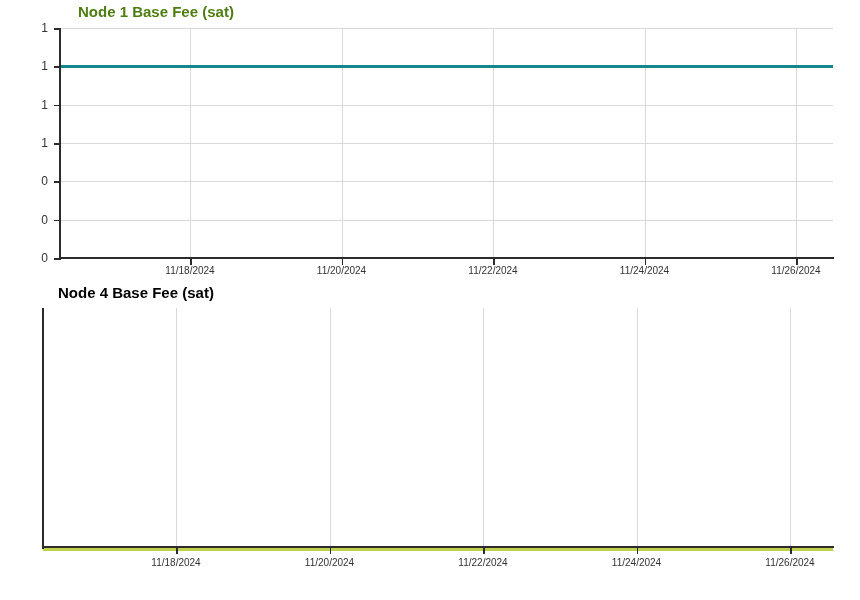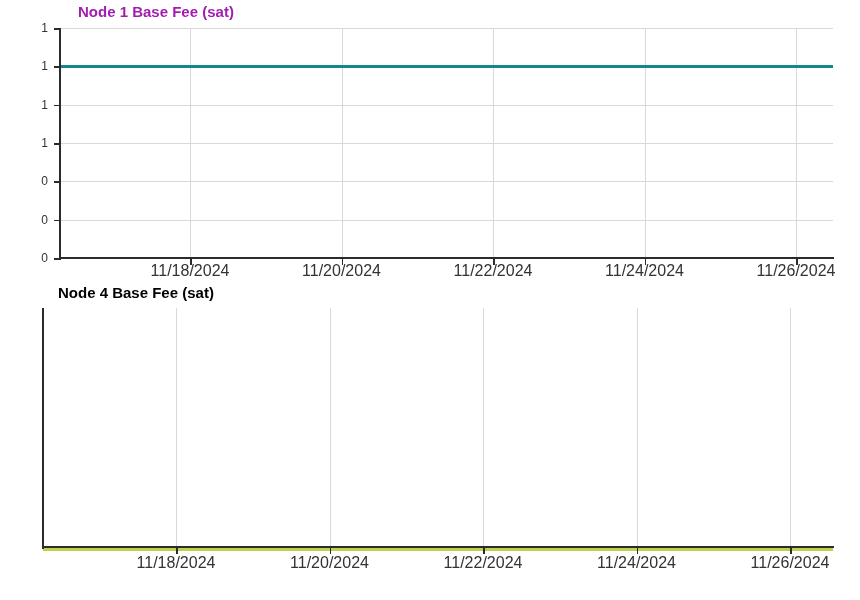--- a/index.html
+++ b/index.html
@@ -11,30 +11,30 @@
   .chart-title{
     position:absolute;font-size:15px;font-weight:bold;color:#000;
     white-space:nowrap;line-height:18px;
   }
   .vgrid,.hgrid,.axis,.tick,.series{position:absolute;}
   .ylab{
     position:absolute;font-size:12px;color:#333;text-align:right;
     height:16px;line-height:16px;width:30px;
   }
   .xlab{
-    position:absolute;font-size:16px;color:#333;text-align:center;
+    position:absolute;font-size:10px;color:#333;text-align:center;
     width:110px;height:15px;line-height:15px;white-space:nowrap;
   }
 </style>
 </head>
 <body>
 
 <div id="canvas">
   <div class="chart-root">
-    <div class="chart-title" style="left: 78px; top: 3px; color: #a21caf;">Node 1 Base Fee (sat)</div>
+    <div class="chart-title" style="left: 78px; top: 3px; color: #4d7c0f;">Node 1 Base Fee (sat)</div>
   <div class="vgrid" style="left: 190px; top: 28px; width: 1px; height: 230px; background: rgb(217, 217, 217);"></div>
       <div class="vgrid" style="left: 341.5px; top: 28px; width: 1px; height: 230px; background: rgb(217, 217, 217);"></div>
       <div class="vgrid" style="left: 493px; top: 28px; width: 1px; height: 230px; background: rgb(217, 217, 217);"></div>
       <div class="vgrid" style="left: 644.5px; top: 28px; width: 1px; height: 230px; background: rgb(217, 217, 217);"></div>
       <div class="vgrid" style="left: 796px; top: 28px; width: 1px; height: 230px; background: rgb(217, 217, 217);"></div>
       <div class="hgrid" style="left: 60px; top: 28px; width: 773px; height: 1px; background: rgb(217, 217, 217);"></div>
       <div class="tick" style="left: 54px; top: 28px; width: 6px; height: 1.5px; background: rgb(43, 43, 43);"></div>
       <div class="ylab" style="left: 18px; top: 20px; color: rgb(51, 51, 51);">1</div>
       <div class="hgrid" style="left: 60px; top: 66.3333px; width: 773px; height: 1px; background: rgb(217, 217, 217);"></div>
       <div class="tick" style="left: 54px; top: 66.3333px; width: 6px; height: 1.5px; background: rgb(43, 43, 43);"></div>

